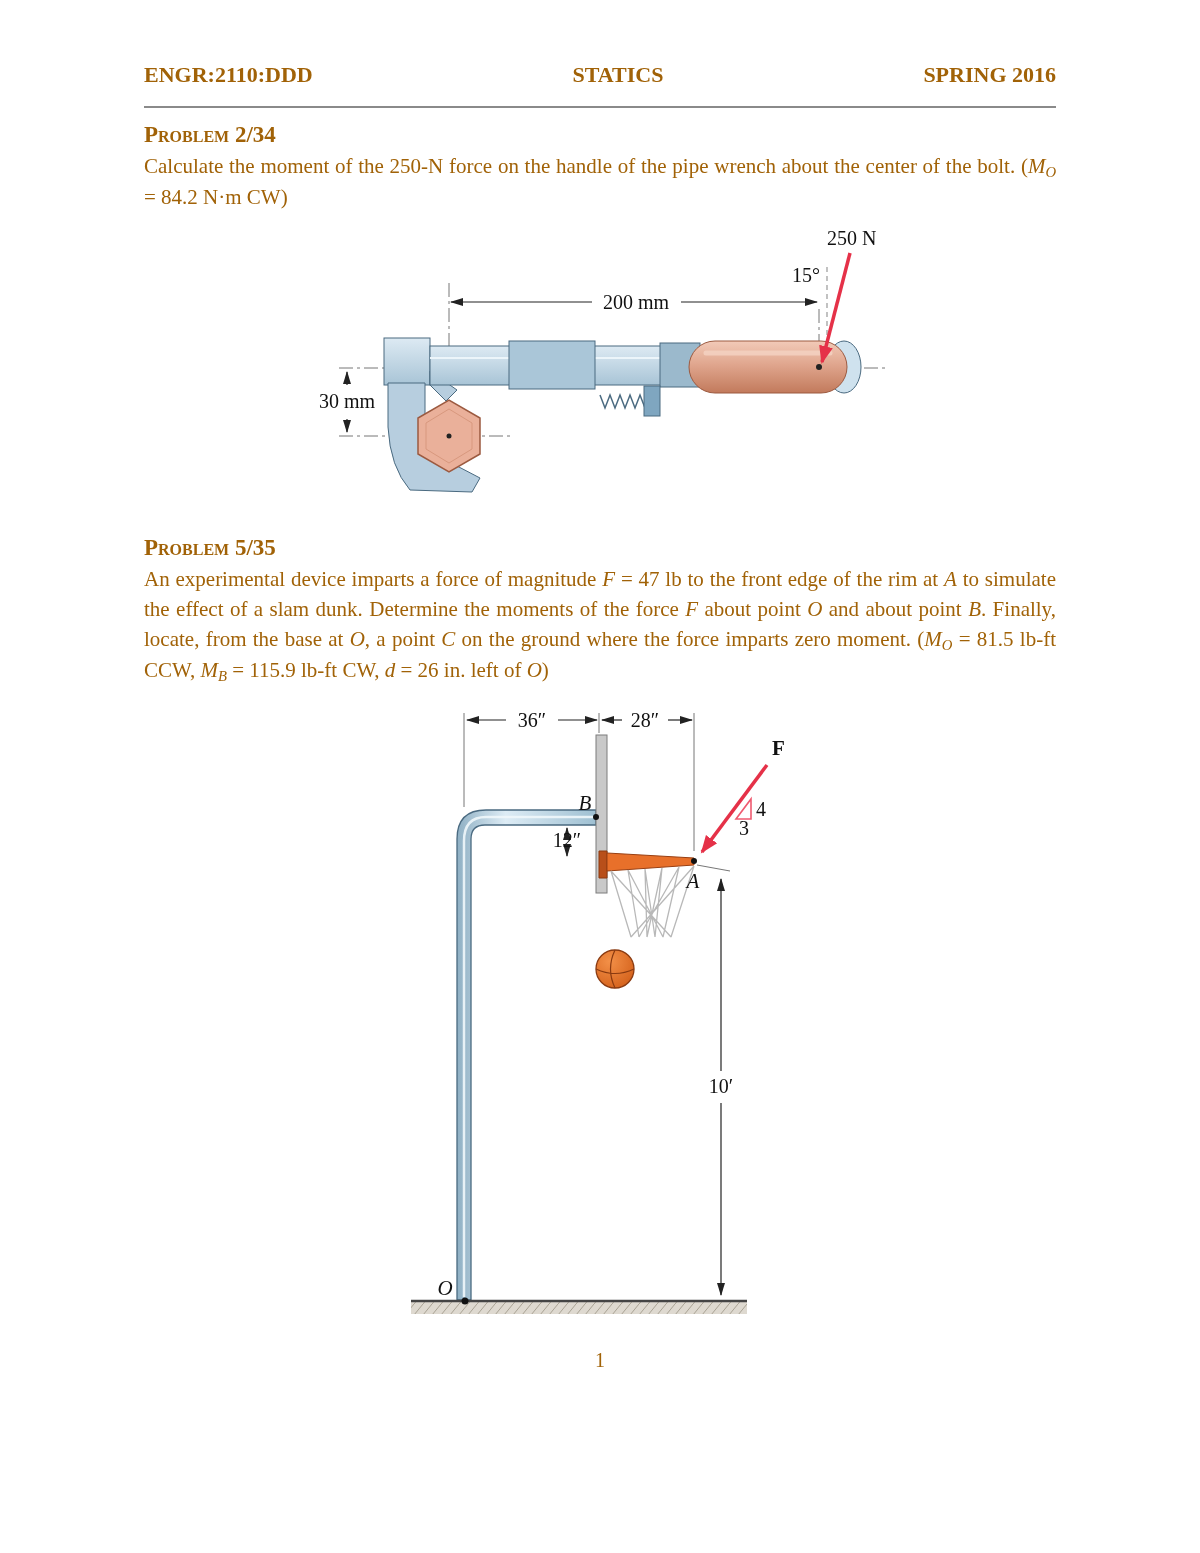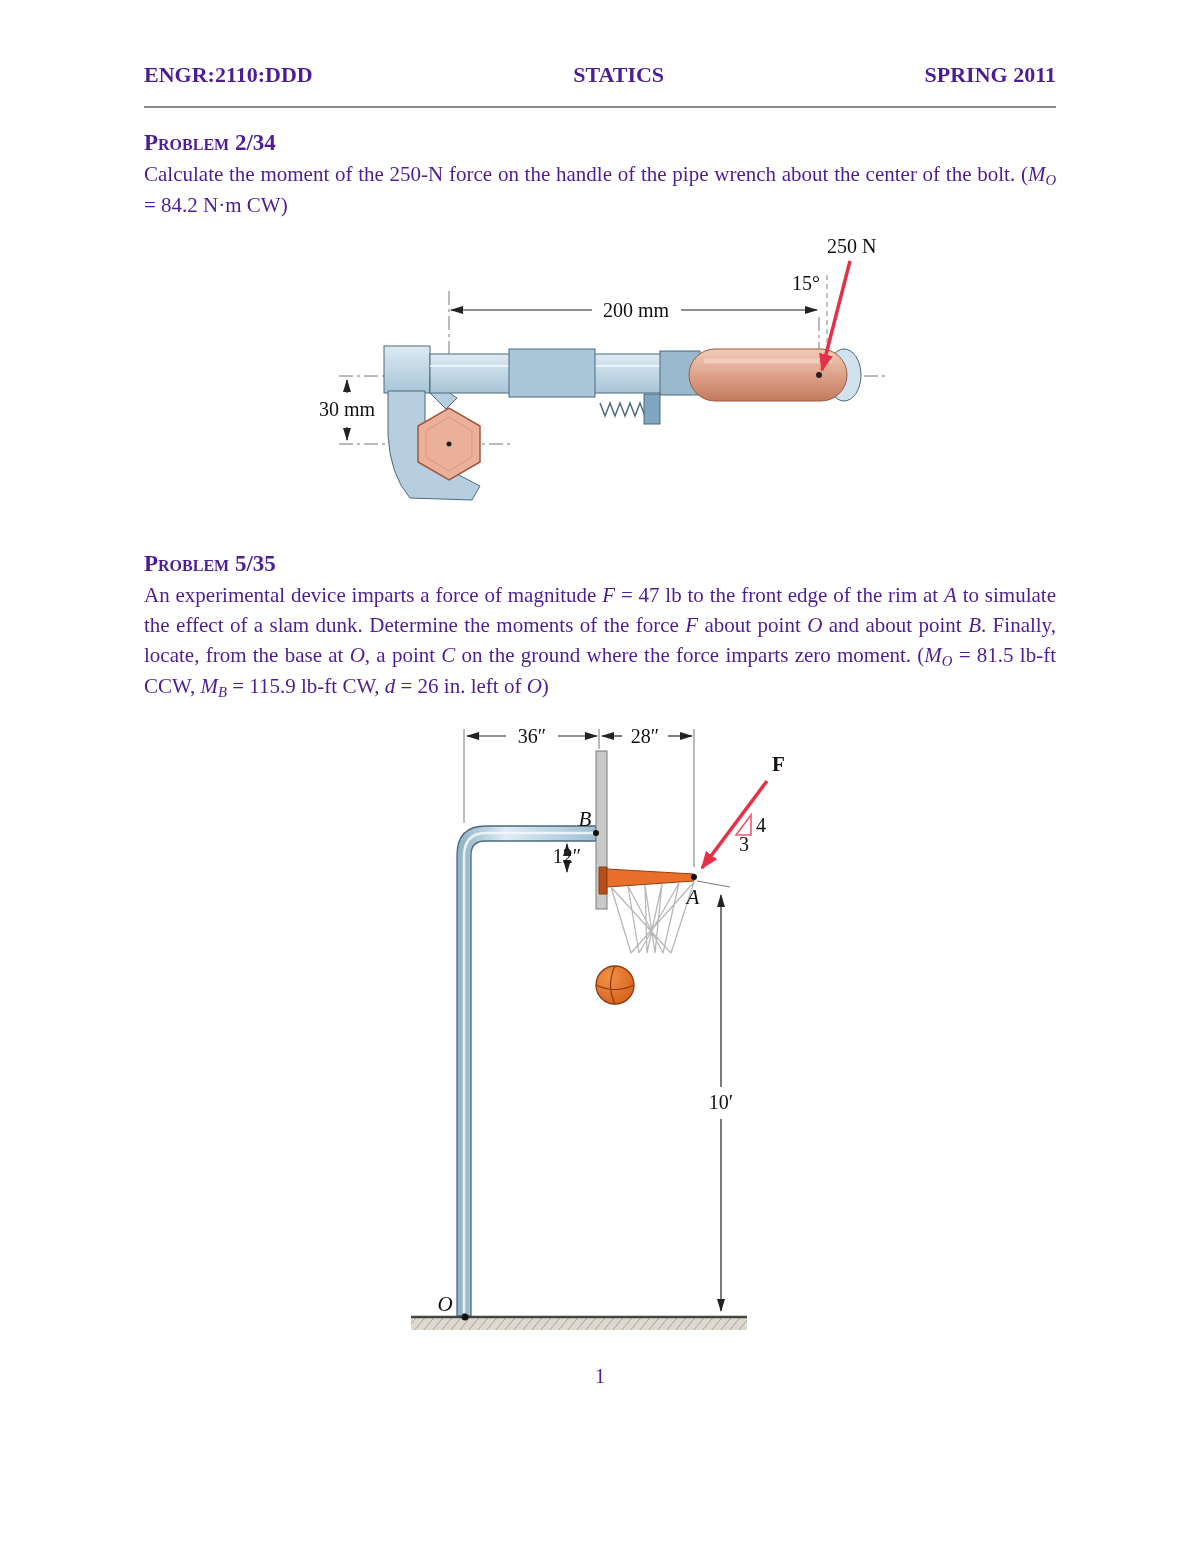--- a/index.html
+++ b/index.html
@@ -1,40 +1,40 @@
 <!DOCTYPE html>
 <html><head>
 <meta charset="utf-8">
 <style>
   html,body{margin:0;padding:0;background:#ffffff;}
-  .page{width:1200px;height:1553px;background:#fff;font-family:"Liberation Serif","DejaVu Serif",serif;color:#4c1d95;overflow:hidden;position:relative;}
+  .page{width:1200px;height:1553px;background:#fff;font-family:"Liberation Serif","DejaVu Serif",serif;color:#a16207;overflow:hidden;position:relative;}
   .content{width:912px;margin:0 auto;padding-top:62px;}
   .doc-header{display:flex;justify-content:space-between;font-weight:bold;font-size:22px;}
   .rule{border-top:2px solid #8a8a8a;margin-top:18px;}
   .doc-title{text-align:center;font-variant:small-caps;font-weight:bold;font-size:24px;margin:28px 0 0;letter-spacing:.3px;}
-  .prob-head{font-variant:small-caps;font-weight:bold;font-size:23px;margin:22px 0 0;}
+  .prob-head{font-variant:small-caps;font-weight:bold;font-size:23px;margin:14px 0 0;}
   .prob-body{font-size:21px;line-height:1.42;text-align:justify;margin:4px 0 0;}
   .seg-i{font-style:italic;}
   .seg-sub{font-style:italic;font-size:.7em;vertical-align:-0.3em;}
   .fig{margin:12px 0 0;}
   .page-number{text-align:center;font-size:20px;margin-top:18px;}
   svg text{font-family:"Liberation Serif","DejaVu Serif",serif;font-size:20px;fill:#111;}
   .itlbl{font-style:italic;font-size:21px;}
   .boldlbl{font-weight:bold;font-size:21px;}
 </style>
 </head>
 <body>
 
 <div class="page">
   <div class="content">
 
     <header class="doc-header">
       <span>ENGR:2110:DDD</span>
       <span>STATICS</span>
-      <span>SPRING 2011</span>
+      <span>SPRING 2016</span>
     </header>
     <div class="rule"></div>
 
 
     <h3 class="prob-head">Problem 2/34</h3>
     <p class="prob-body"><span>Calculate the moment of the 250-N force on the handle of the pipe wrench about the center of the bolt. (</span><span class="seg-i">M</span><span class="seg-sub">O</span><span> = 84.2 N·m CW)</span></p>
 
     <figure class="fig">
       <svg width="912" height="292" viewBox="0 0 912 292">
         <defs>

